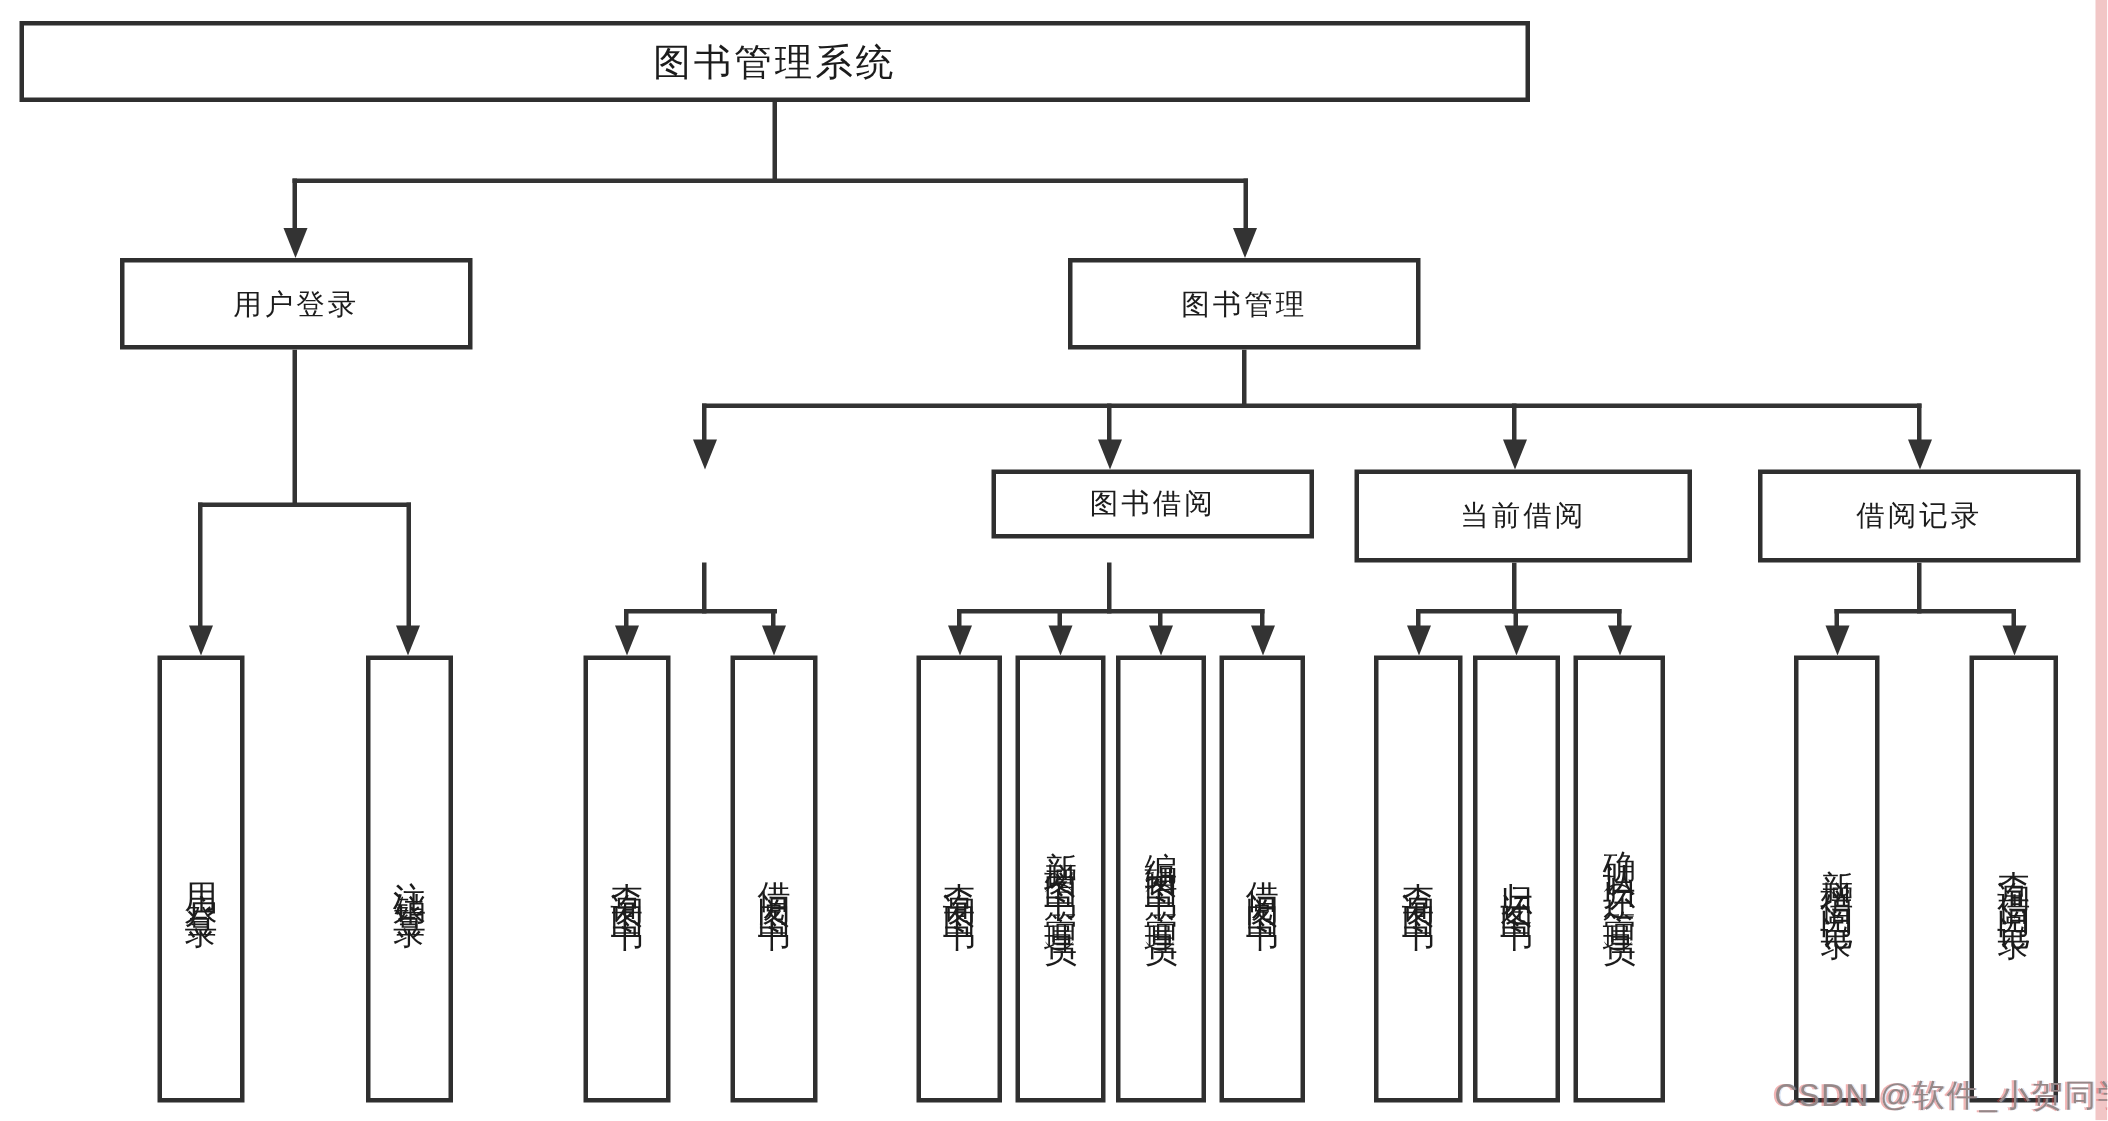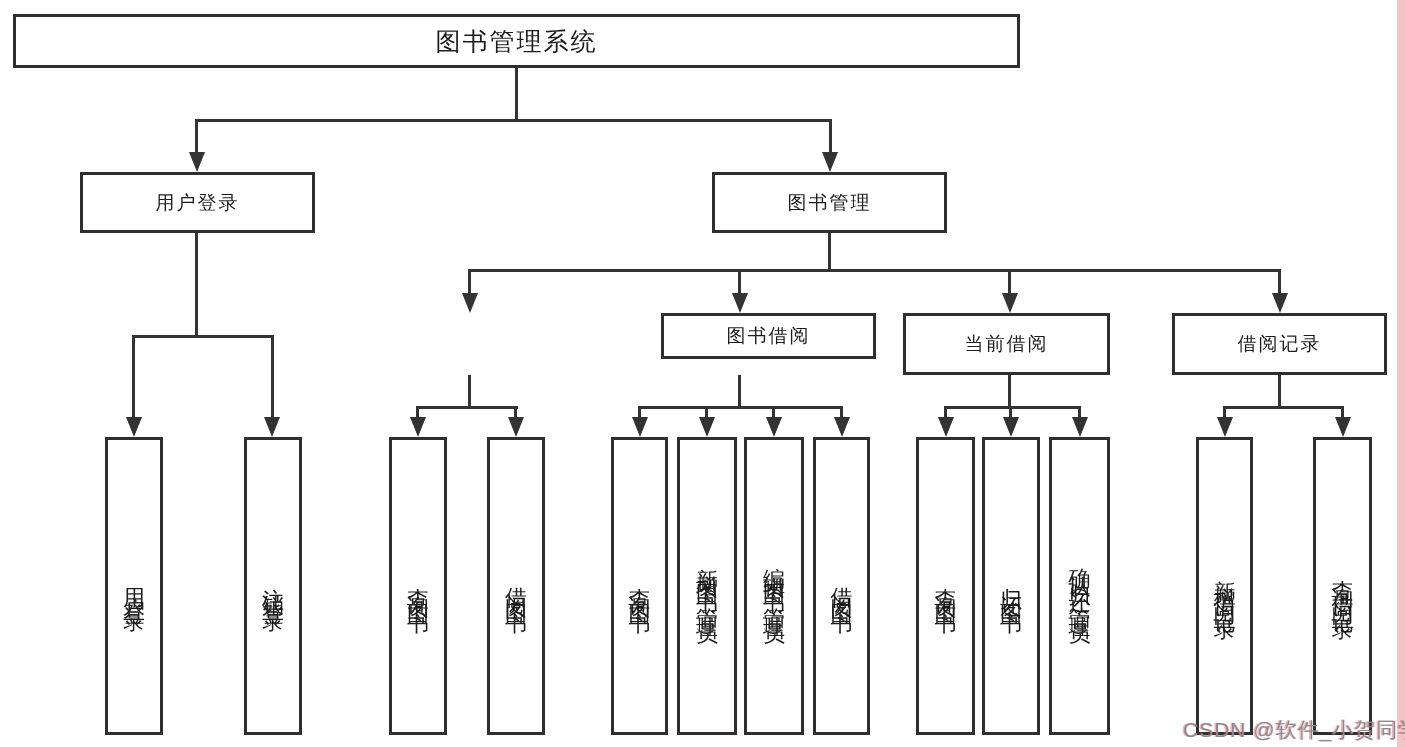--- a/index.html
+++ b/index.html
@@ -166,21 +166,21 @@
 
   <div class="box h-label" style="left:712px; top:172px; width:235px; height:61px;">
     <span>图书管理</span>
   </div>
 
 
   <div class="box h-label" style="left:633px; top:313px; width:215px; height:46px;margin-left:28px;">
     <span>图书借阅</span>
   </div>
 
-  <div class="box h-label" style="left:903px; top:313px; width:207px; height:62px;align-items:center;">
+  <div class="box h-label" style="left:903px; top:313px; width:225px; height:62px;align-items:center;">
     <span>当前借阅</span>
   </div>
 
   <div class="box h-label" style="left:1172px; top:313px; width:215px; height:62px;">
     <span>借阅记录</span>
   </div>
 
   <div class="leaf" style="left:105px; width:58px;">
     <span class="vtext">用户登录</span>
   </div>

